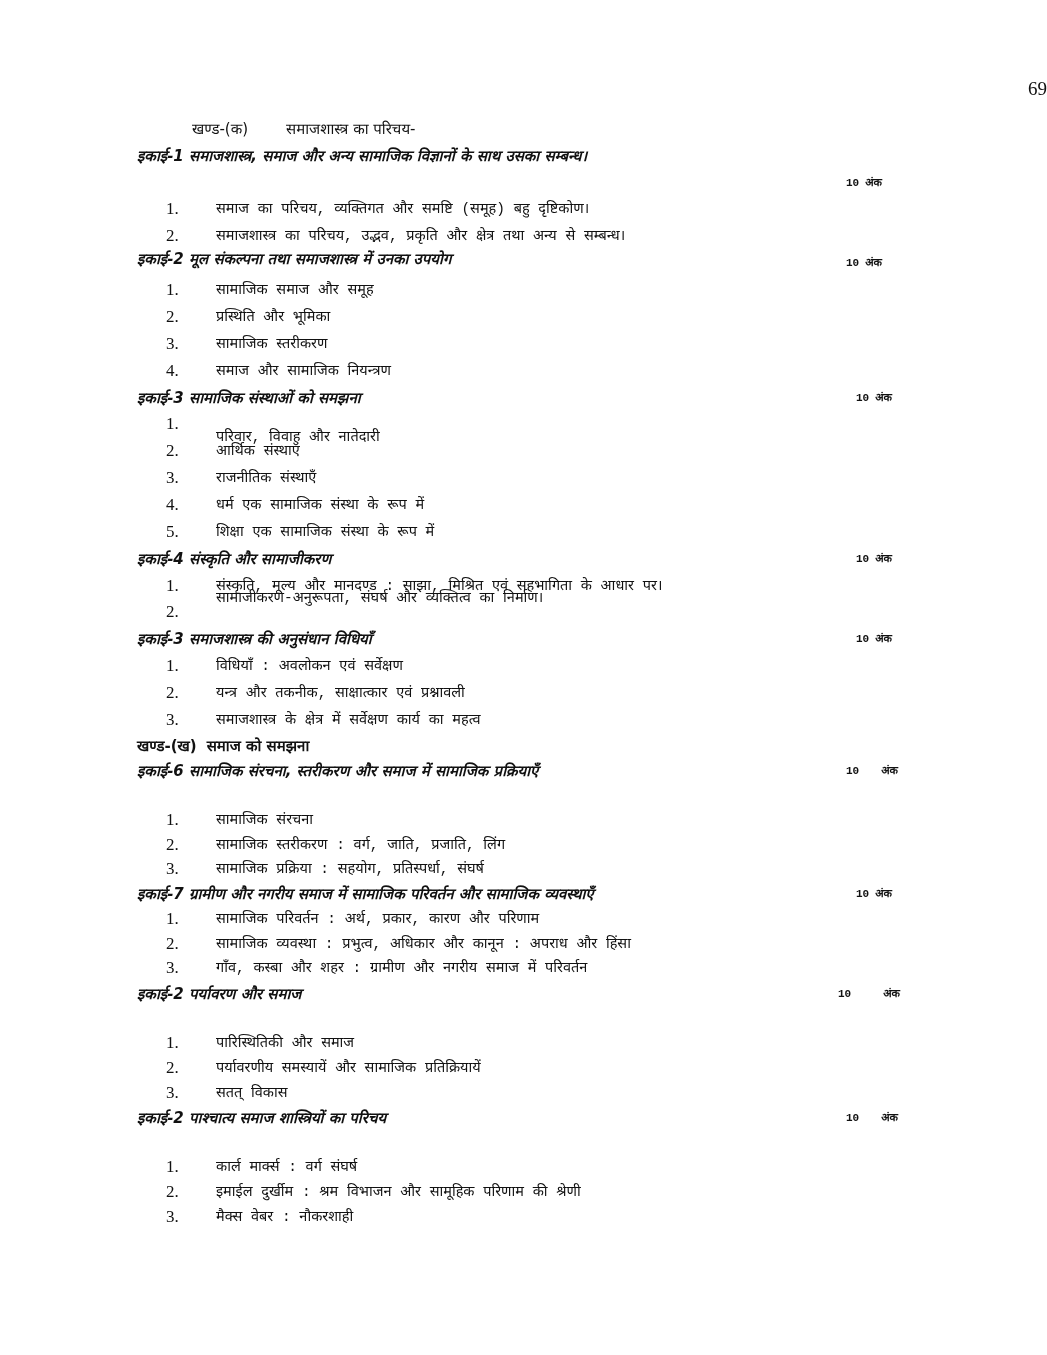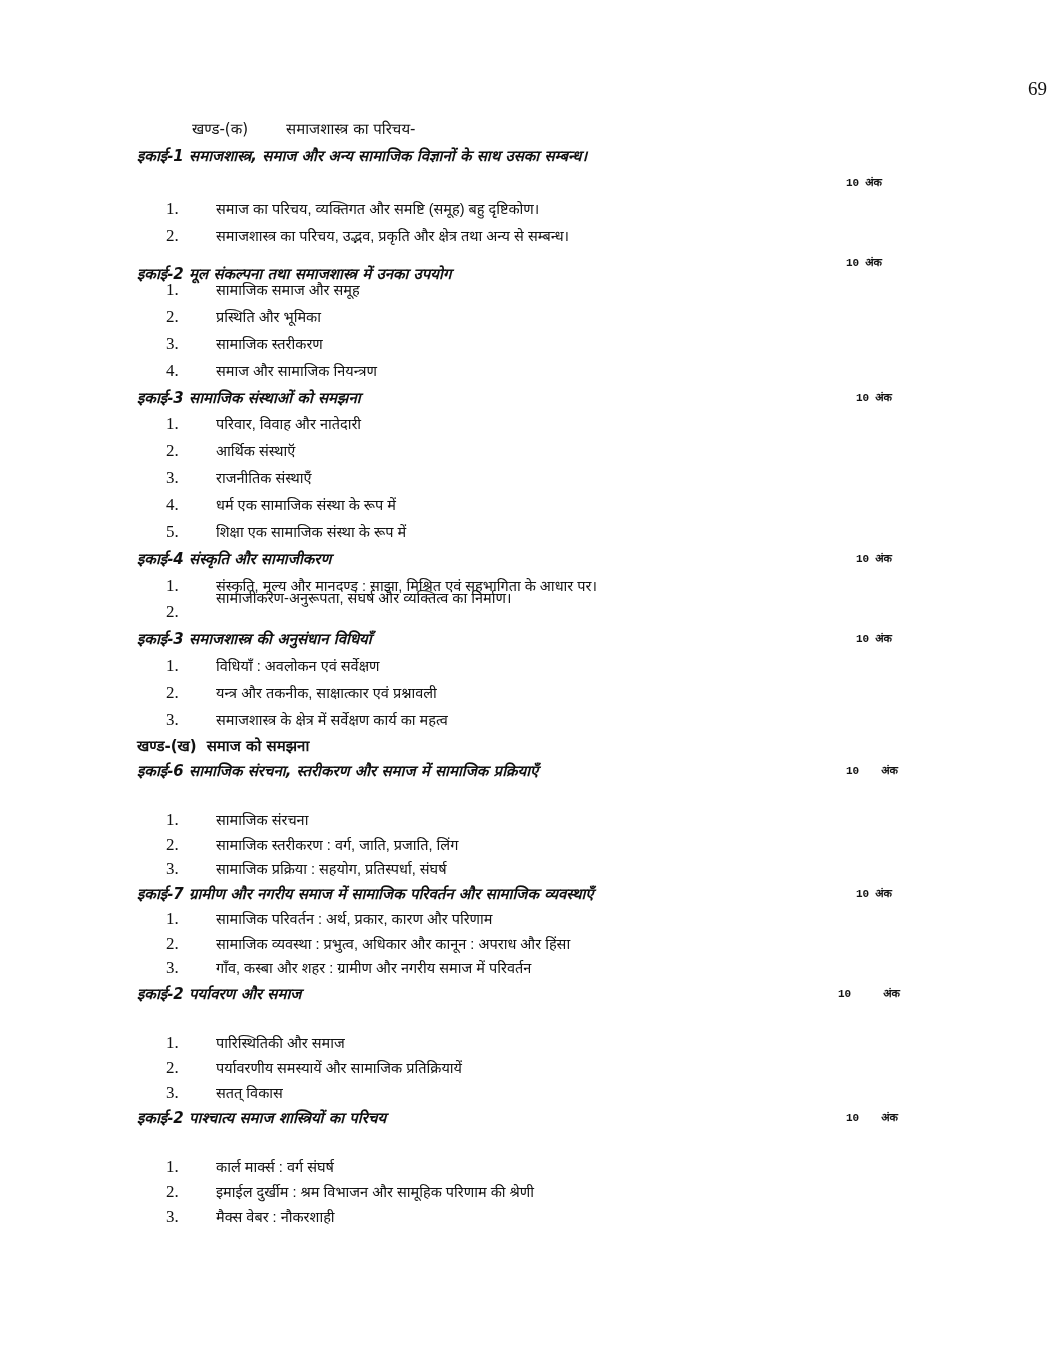--- a/index.html
+++ b/index.html
@@ -6,21 +6,21 @@
     body { width: 1047px; height: 1355px; position: relative; overflow: hidden; color: #111; }
     .pg { position: absolute; top: 78px; left: 0; width: 1047px; text-align: right;
           font-family: "Liberation Serif", serif; font-size: 19px; }
     .line { position: absolute; left: 0; white-space: nowrap; line-height: 22px; }
     .head { left: 137px; font-family: "DejaVu Sans", sans-serif; font-weight: bold; font-size: 15px; font-style: italic; }
     .khand { left: 146px; font-family: "DejaVu Sans", sans-serif; font-size: 15px; margin-left: 46px; }
     .khand .t { margin-left: 38px; }
     .khand2 { left: 137px; font-family: "DejaVu Sans", sans-serif; font-weight: bold; font-size: 15px; }
     .khand2 .t { margin-left: 10px; }
     .num { position: absolute; left: 166px; font-family: "Liberation Serif", serif; font-size: 17px; line-height: 22px; }
-    .item { position: absolute; left: 216px; font-family: Liberation Sans, sans-serif; font-size: 14.5px; line-height: 22px; white-space: nowrap; }
+    .item { position: absolute; left: 216px; font-family: Liberation Mono, monospace; font-size: 14.5px; line-height: 22px; white-space: nowrap; }
     .marks { position: absolute; font-family: Liberation Mono, monospace; font-weight: bold; font-size: 11px; line-height: 22px; white-space: nowrap; }
     .marks .u { margin-left: 6px; }
     .marks.wide .u { margin-left: 22px; }
     .marks.wider .u { margin-left: 32px; }
   </style>
 </head>
 <body>
 
 <div class="pg">69</div>
 
@@ -28,35 +28,35 @@
   <span>खण्ड-(क)</span><span class="t">समाजशास्त्र का परिचय-</span>
 </div>
 
 <div class="line head" style="top:145px">इकाई-1 समाजशास्त्र, समाज और अन्य सामाजिक विज्ञानों के साथ उसका सम्बन्ध।</div>
 <div class="marks" style="top:172px;left:846px"><span>10</span><span class="u">अंक</span></div>
 <div class="num" style="top:198px">1.</div>
 <div class="item" style="top:198px">समाज का परिचय, व्यक्तिगत और समष्टि (समूह) बहु दृष्टिकोण।</div>
 <div class="num" style="top:225px">2.</div>
 <div class="item" style="top:225px">समाजशास्त्र का परिचय, उद्भव, प्रकृति और क्षेत्र तथा अन्य से सम्बन्ध।</div>
 
-<div class="line head" style="top:263px">इकाई-2 मूल संकल्पना तथा समाजशास्त्र में उनका उपयोग</div>
+<div class="line head" style="top:248px">इकाई-2 मूल संकल्पना तथा समाजशास्त्र में उनका उपयोग</div>
 <div class="marks" style="top:252px;left:846px"><span>10</span><span class="u">अंक</span></div>
 <div class="num" style="top:279px">1.</div>
 <div class="item" style="top:279px">सामाजिक समाज और समूह</div>
 <div class="num" style="top:306px">2.</div>
 <div class="item" style="top:306px">प्रस्थिति और भूमिका</div>
 <div class="num" style="top:333px">3.</div>
 <div class="item" style="top:333px">सामाजिक स्तरीकरण</div>
 <div class="num" style="top:360px">4.</div>
 <div class="item" style="top:360px">समाज और सामाजिक नियन्त्रण</div>
 
 <div class="line head" style="top:387px">इकाई-3 सामाजिक संस्थाओं को समझना</div>
 <div class="marks" style="top:387px;left:856px"><span>10</span><span class="u">अंक</span></div>
 <div class="num" style="top:413px">1.</div>
-<div class="item" style="top:413px">परिवार, विवाह और नातेदारी</div>
+<div class="item" style="top:426px">परिवार, विवाह और नातेदारी</div>
 <div class="num" style="top:440px">2.</div>
 <div class="item" style="top:440px">आर्थिक संस्थाऍ</div>
 <div class="num" style="top:467px">3.</div>
 <div class="item" style="top:467px">राजनीतिक संस्थाएँ</div>
 <div class="num" style="top:494px">4.</div>
 <div class="item" style="top:494px">धर्म एक सामाजिक संस्था के रूप में</div>
 <div class="num" style="top:521px">5.</div>
 <div class="item" style="top:521px">शिक्षा एक सामाजिक संस्था के रूप में</div>
 
 <div class="line head" style="top:548px">इकाई-4 संस्कृति और सामाजीकरण</div>

